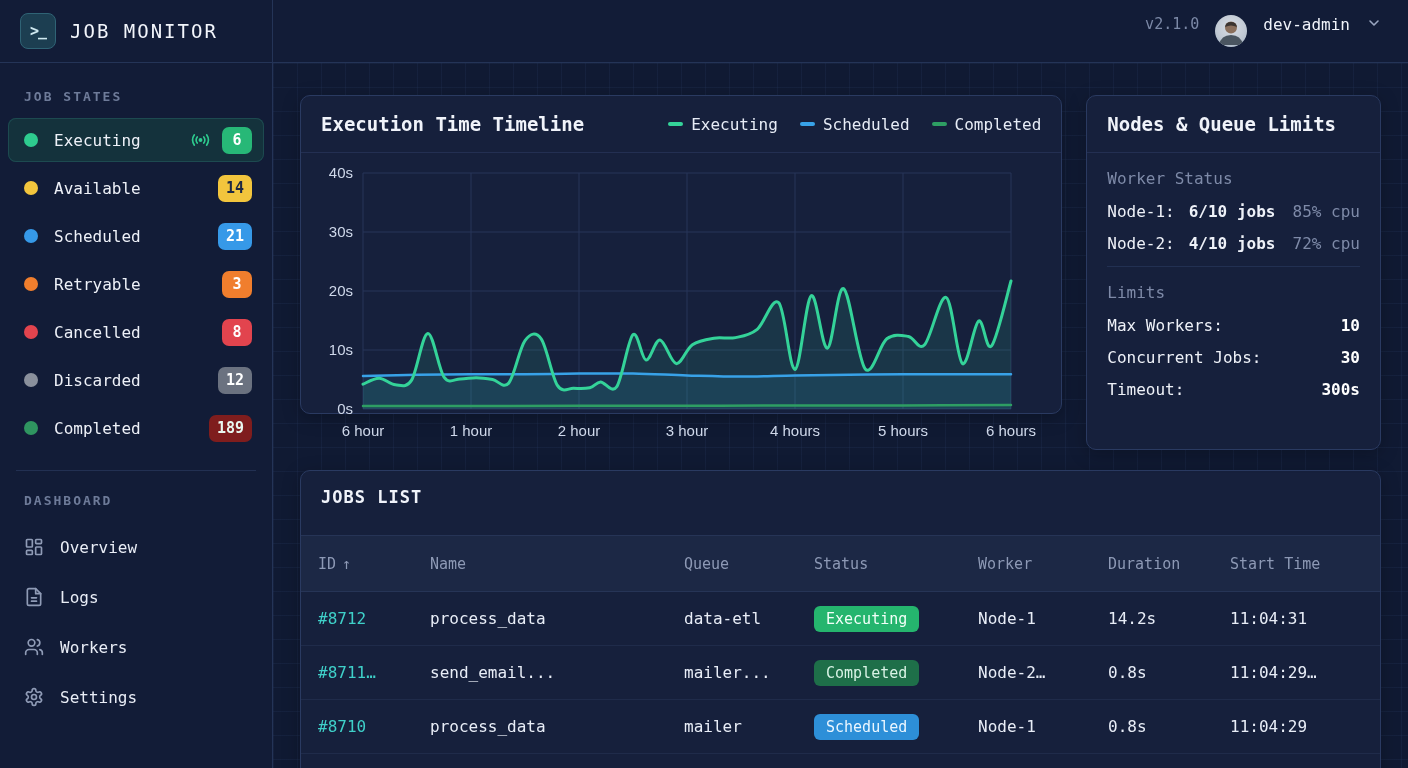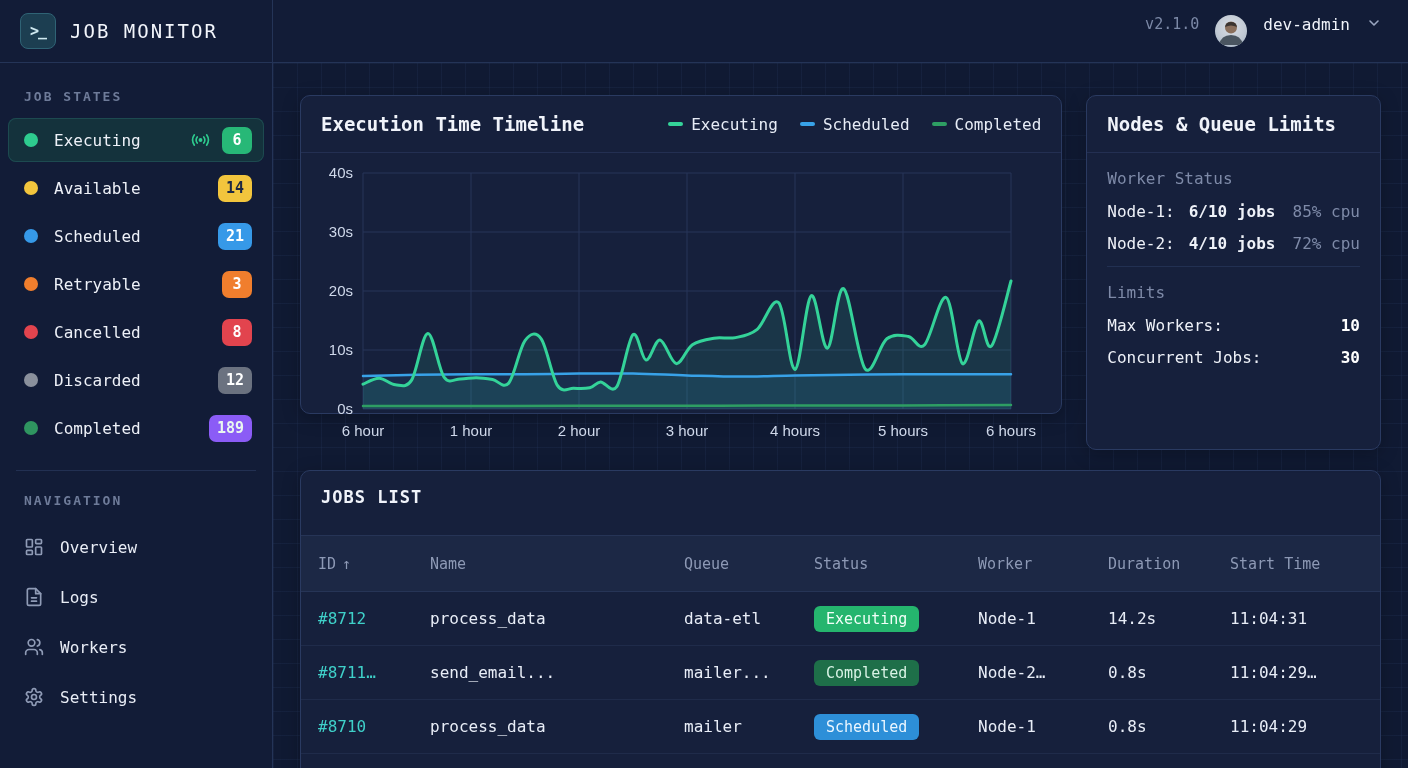--- a/index.html
+++ b/index.html
@@ -201,25 +201,25 @@
 
     <div class="state-item">
       <span class="dot" style="background: rgb(138, 144, 156);"></span>
       <span class="state-label">Discarded</span>
       <span class="count-badge" style="background: rgb(107, 114, 128); color: rgb(255, 255, 255);">12</span>
     </div>
 
     <div class="state-item">
       <span class="dot" style="background: rgb(47, 149, 96);"></span>
       <span class="state-label">Completed</span>
-      <span class="count-badge" style="background: #8b5cf6; color: rgb(233, 247, 239);">189</span>
+      <span class="count-badge" style="background: #7f1d1d; color: rgb(233, 247, 239);">189</span>
     </div>
 
     <hr class="side-divider">
-    <div class="side-section-title">NAVIGATION</div>
+    <div class="side-section-title">DASHBOARD</div>
 
     <div class="nav-item">
       <svg width="20" height="20" viewBox="0 0 24 24" fill="none" stroke-width="2" stroke-linecap="round" stroke-linejoin="round">
           <rect x="3" y="3" width="7" height="9" rx="1"></rect>
           <rect x="14" y="3" width="7" height="5" rx="1"></rect>
           <rect x="14" y="12" width="7" height="9" rx="1"></rect>
           <rect x="3" y="16" width="7" height="5" rx="1"></rect>
         </svg>
       <span class="nav-label">Overview</span>
     </div>
@@ -323,20 +323,24 @@
           <hr class="nodes-divider">
           <div class="sub-head">Limits</div>
           <div class="limit-row">
             <span class="limit-label">Max Workers:</span>
             <span class="limit-value">10</span>
           </div>
           <div class="limit-row">
             <span class="limit-label">Concurrent Jobs:</span>
             <span class="limit-value">30</span>
           </div>
+          <div class="limit-row">
+            <span class="limit-label">Timeout:</span>
+            <span class="limit-value">300s</span>
+          </div>
         </div>
       </div>
     </div>
 
     <div class="card jobs-card">
       <div class="jobs-head">
         <div class="jobs-title">JOBS LIST</div>
       </div>
 
       <div class="table">

